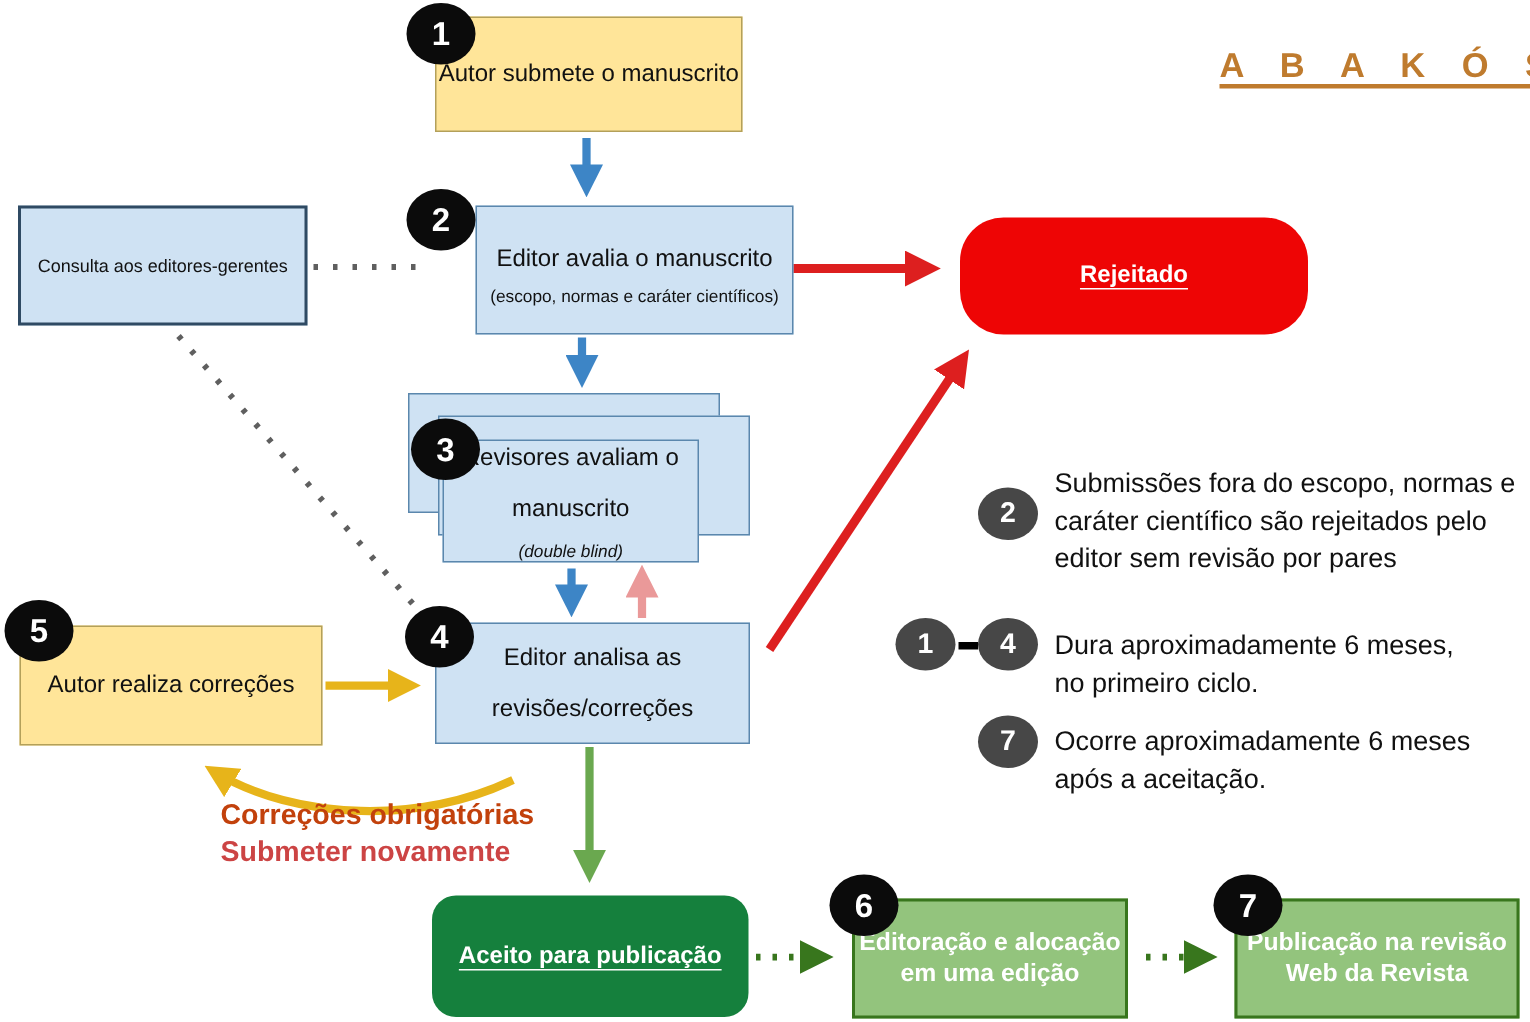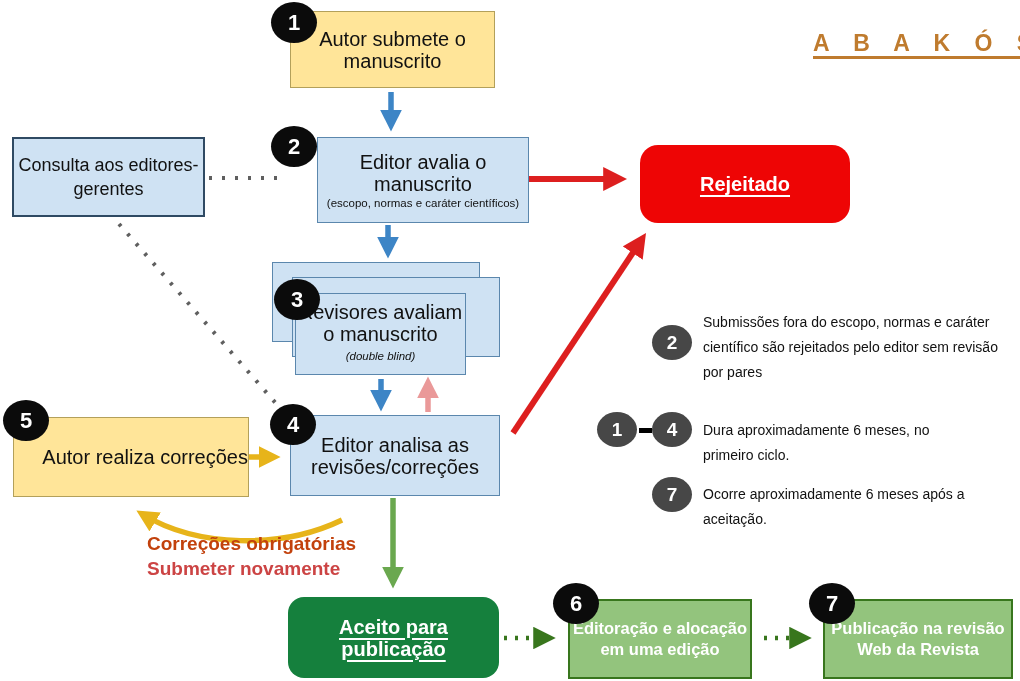--- a/index.html
+++ b/index.html
@@ -4,40 +4,40 @@
 <style>
   html,body{margin:0;padding:0;background:#fff;}
   #canvas{position:relative;width:1020px;height:681px;background:#ffffff;overflow:hidden;
           font-family:"Liberation Sans",sans-serif;}
   #arrows{position:absolute;left:0;top:0;z-index:1;}
   .node{position:absolute;z-index:2;display:flex;flex-direction:column;align-items:center;
         justify-content:center;text-align:center;box-sizing:border-box;color:#111;}
   .yellow{background:#FFE599;border:1px solid #b3a05a;}
   .blue{background:#CFE2F3;border:1.5px solid #5b87ad;}
   .blue-dark-border{background:#CFE2F3;border:2px solid #2f4a63;}
-  .label{font-size:20px;line-height:22px;}
+  .label{font-size:16px;line-height:34px;}
   .sublabel{font-size:11.5px;line-height:13px;margin-top:2px;}
   .italic{font-style:italic;}
   .flow-badge{position:absolute;z-index:3;width:46px;height:41px;background:#0b0b0b;border-radius:50%;
         color:#fff;font-weight:bold;font-size:22px;display:flex;align-items:center;justify-content:center;}
   .note-badge{position:absolute;z-index:3;width:40px;height:35px;background:#474747;border-radius:50%;
         color:#fff;font-weight:bold;font-size:19px;display:flex;align-items:center;justify-content:center;}
   .rounded-red{background:#EE0505;border-radius:18px;color:#fff;font-weight:bold;font-size:20px;}
   .rounded-red .label{text-decoration:underline;text-underline-offset:4px;font-weight:bold;}
   .rounded-dkgreen{background:#15803d;border-radius:16px;color:#fff;font-weight:bold;font-size:20px;}
   .rounded-dkgreen .label{text-decoration:underline;text-underline-offset:4px;font-weight:bold;}
   .lgreen{background:#93C47D;border:2px solid #38761D;color:#fff;font-weight:bold;}
   .lgreen .label{font-size:16.5px;line-height:21px;font-weight:bold;}
   .logo{position:absolute;left:813px;top:30px;z-index:2;color:#BF7B2E;font-weight:bold;font-size:23px;
         letter-spacing:9px;text-decoration:underline;text-decoration-thickness:2.5px;
         text-underline-offset:5px;white-space:nowrap;}
   .loop-labels{position:absolute;left:147px;top:531px;z-index:2;font-weight:bold;font-size:19px;line-height:25px;}
   .loop-green{color:#c2410c;}
   .loop-red{color:#CC4444;}
-  .note-text{position:absolute;z-index:2;font-size:14px;line-height:25px;color:#111;}
+  .note-text{position:absolute;z-index:2;font-size:18px;line-height:25px;color:#111;}
   .range-dash{position:absolute;z-index:3;width:13px;height:5px;background:#000;}
 </style>
 </head>
 <body>
 
 <div id="canvas">
 
   <svg id="arrows" width="1020" height="681">
     <defs>
       <marker id="ah-blue" viewBox="0 0 10 10" refX="7" refY="5" markerWidth="4" markerHeight="4" orient="auto">
@@ -75,47 +75,47 @@
   </svg>
 
   <div class="logo">A B A K Ó S</div>
 
   <div class="node yellow" style="left:290px;top:11px;width:205px;height:77px;">
     <div class="label">Autor submete o manuscrito</div>
   </div>
   <div class="flow-badge" style="left:271px;top:2px;">1</div>
 
   <div class="node blue-dark-border" style="left:12px;top:137px;width:193px;height:80px;">
-    <div class="label" style="font-size:18px;line-height:24px;text-align:center;">Consulta aos editores-gerentes</div>
+    <div class="label" style="font-size:12px;line-height:24px;text-align:center;">Consulta aos editores-gerentes</div>
   </div>
 
   <div class="node blue" style="left:290px;top:137px;width:212px;height:86px;margin-left:27px;">
     <div class="label">Editor avalia o manuscrito</div>
     <div class="sublabel">(escopo, normas e caráter científicos)</div>
   </div>
   <div class="flow-badge" style="left:271px;top:126px;">2</div>
 
-  <div class="node rounded-red" style="left:640px;top:145px;width:210px;height:78px;">
+  <div class="node rounded-red" style="left:640px;top:145px;width:232px;height:78px;border-radius:29px;">
     <div class="label">Rejeitado</div>
   </div>
 
   <div class="node blue" style="left:272px;top:262px;width:208px;height:80px;"></div>
   <div class="node blue" style="left:292px;top:277px;width:208px;height:80px;"></div>
   <div class="node blue" style="left:295px;top:293px;width:171px;height:82px;padding-bottom:4px;">
     <div class="label">Revisores avaliam o manuscrito</div>
     <div class="sublabel italic" style="margin-top:5px;">(double blind)</div>
   </div>
   <div class="flow-badge" style="left:274px;top:279px;">3</div>
 
   <div class="node blue" style="left:290px;top:415px;width:210px;height:81px;">
     <div class="label">Editor analisa as revisões/correções</div>
   </div>
   <div class="flow-badge" style="left:270px;top:404px;">4</div>
 
-  <div class="node yellow" style="left:13px;top:417px;width:236px;height:80px;align-items:flex-end;">
+  <div class="node yellow" style="left:13px;top:417px;width:202px;height:80px;">
     <div class="label">Autor realiza correções</div>
   </div>
   <div class="flow-badge" style="left:3px;top:400px;">5</div>
 
   <div class="loop-labels">
     <div class="loop-green">Correções obrigatórias</div>
     <div class="loop-red">Submeter novamente</div>
   </div>
 
   <div class="node rounded-dkgreen" style="left:288px;top:597px;width:211px;height:81px;">

